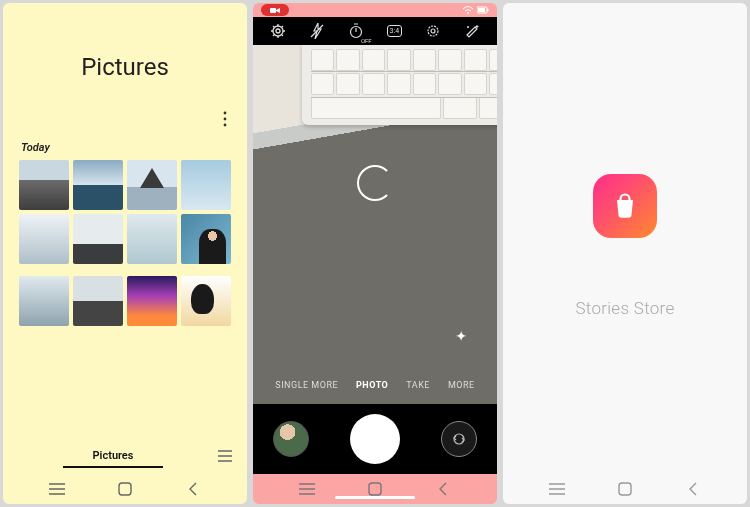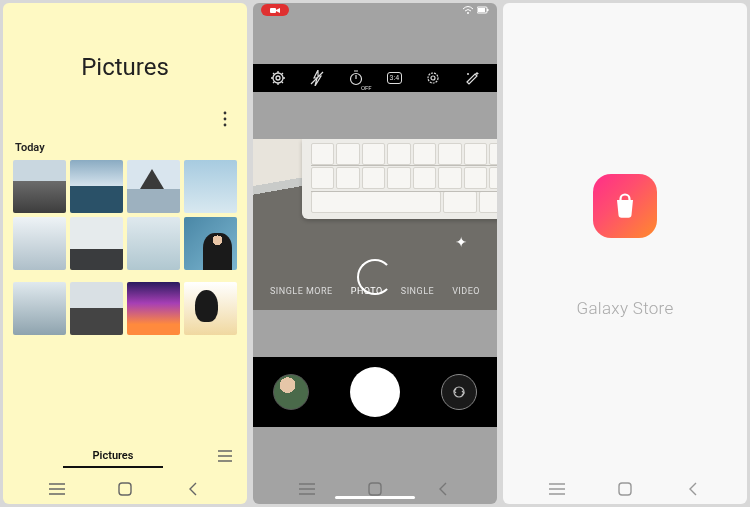--- a/index.html
+++ b/index.html
@@ -19,21 +19,21 @@
     display: flex;
     flex-direction: column;
     position: relative;
   }
 
   
   .g-status { height: 14px; }
   .g-header { padding: 36px 0 26px; text-align: center; }
   .g-title { font-size: 24px; font-weight: 400; color: #222; }
   .g-menu-row { display: flex; justify-content: flex-end; padding: 0 14px 6px; }
-  .g-content { flex: 1; overflow: hidden; padding: 0 10px; }
+  .g-content { flex: 1; overflow: hidden; padding: 0 16px; font-style: italic; }
   .g-section-label { font-size: 11px; font-weight: 600; color: #222; margin: 4px 0 6px 2px; }
   .g-grid { display: grid; grid-template-columns: repeat(4, 1fr); gap: 4px; margin-bottom: 12px; }
   .g-tile { width: 100%; aspect-ratio: 1; border-radius: 2px; overflow: hidden; position: relative; }
   .t1 { background: linear-gradient(#c9d7e0 40%, #6b6b6b 40%, #3d3d3d); }
   .t2 { background: linear-gradient(#8aabc2, #d6e4ee 50%, #2a5168 50%); }
   .t3 { background: linear-gradient(#d9e5ee 55%, #9db1bf 55%);}
   .t3::after { content:""; position:absolute; left:25%; bottom:45%; width:0; height:0; border-left:12px solid transparent; border-right:12px solid transparent; border-bottom:20px solid #3a3a3a; }
   .t4 { background: linear-gradient(#a7cbe0, #d8e8f0); }
   .t5 { background: linear-gradient(#eef3f6, #aebfc9); }
   .t6 { background: linear-gradient(#e6ebed 60%, #3a3c3e 60%); }
@@ -49,38 +49,38 @@
   .g-tab { flex: 1; text-align: center; font-size: 11px; color: #888; padding: 6px 0; }
   .g-tab.active { color: #111; font-weight: 600; position: relative; }
   .g-tab.active::after { content:""; position:absolute; left:25%; right:25%; bottom:0; height:2px; background:#111; }
   .g-tab-icon { width: 24px; display:flex; align-items:center; justify-content:center; }
 
   
   .navbar { height: 30px; display: flex; align-items: center; justify-content: space-around; padding: 0 20px; }
   .nav-btn { width: 50px; display:flex; justify-content:center; color:#555; }
 
   
-  .phone-cam { background: #a3a3a3; gap: 47px; }
+  .phone-cam { background: #fca5a5; }
   .cam-status { height: 14px; display:flex; align-items:center; justify-content:space-between; padding: 2px 8px; }
   .rec-pill { background:#e03030; width:28px; height:12px; border-radius:6px; display:flex; align-items:center; justify-content:center;}
   .status-right { display:flex; gap:4px; align-items:center; color:#fff; font-size:9px;}
   .cam-toolbar { height: 28px; background:#000; display:flex; align-items:center; justify-content:space-around; padding:0 6px;}
   .cam-tb-icon { color:#eee; width:24px; height:24px; display:flex; align-items:center; justify-content:center; font-size:11px;}
   .cam-viewfinder { flex:1; position:relative; background: linear-gradient(170deg, #e8e4dc 0 22%, #c9cbc9 22% 26%, #6f6d68 26% 100%); overflow:hidden;}
   .keyboard { position:absolute; top:0; right:-10%; width:90%; height:80px; background:#edece8; border-radius:0 0 0 6px; box-shadow: 0 2px 4px rgba(0,0,0,.2);}
   .keyboard::before, .keyboard::after { content:""; position:absolute; left:4%; right:4%; height:1px; background:#c0beb8;}
   .keyboard::before { top: 26px; } .keyboard::after { top: 52px; }
   .krow { position:absolute; left:4%; right:4%; display:flex; gap:2px; }
   .krow span { flex:1; height:22px; background:#f7f6f3; border:1px solid #d6d4ce; border-radius:2px;}
   .kr1{top:4px;} .kr2{top:28px;} .kr3{top:52px;}
   .focus-ring { position:absolute; top:120px; left:50%; transform:translateX(-50%); width:36px; height:36px; border:2px solid #fff; border-radius:50%; border-right-color:transparent;}
   .sparkle { position:absolute; bottom:60px; right:30px; color:#fff; font-size:14px;}
   .cam-modes { position:absolute; bottom:14px; left:0; right:0; display:flex; justify-content:center; gap:18px; font-size:9px; letter-spacing:0.5px;}
   .cam-mode { color:#dcdcdc; }
-  .cam-mode.active { color:#fff; font-weight:400;text-align:center; }
+  .cam-mode.active { color:#fff; font-weight:700;text-align:center; }
   .cam-controls { height:70px; background:#000; display:flex; align-items:center; justify-content:space-around;}
   .thumb { width:36px; height:36px; border-radius:50%; background: radial-gradient(circle at 40% 30%, #e6c6a8 0 25%, #4a6a4a 25% 100%); border:1px solid #555;}
   .shutter { width:50px; height:50px; border-radius:50%; background:#fff; }
   .switch-cam { width:36px; height:36px; border-radius:50%; border:1.5px solid #888; background:#1a1a1a; display:flex; align-items:center; justify-content:center; color:#bbb;}
   .phone-cam .navbar { color:#888; }
   .home-ind { position:absolute; bottom:5px; left:50%; transform:translateX(-50%); width:80px; height:3px; background:#fff; border-radius:2px;}
 
   
   .phone-store { background: #f8f8f8; }
   .store-body { flex:1; display:flex; flex-direction:column; align-items:center; justify-content:center; gap:60px; }
@@ -235,22 +235,22 @@
           <span style="flex:4"></span>
           <span></span>
           <span></span>
         </div>
     </div>
     <div class="focus-ring"></div>
     <div class="sparkle">✦</div>
     <div class="cam-modes">
       <div class="cam-mode">SINGLE MORE</div>
       <div class="cam-mode active">PHOTO</div>
-      <div class="cam-mode">SINGLE</div>
-      <div class="cam-mode">VIDEO</div>
+      <div class="cam-mode">TAKE</div>
+      <div class="cam-mode">MORE</div>
     </div>
   </div>
   <div class="cam-controls">
     <div class="thumb"></div>
     <div class="shutter"></div>
     <div class="switch-cam">
       <svg width="16" height="16">
           <circle cx="8" cy="8" r="5" fill="none" stroke="#bbb" stroke-width="1.2"></circle>
           <path d="M5 5 L3 7 L5 9 M11 7 L13 9 L11 11" stroke="#bbb" stroke-width="1.2" fill="none"></path>
         </svg>
@@ -278,21 +278,21 @@
 
 <div class="phone phone-store">
   <div class="g-status"></div>
   <div class="store-body">
     <div class="store-icon">
       <svg width="34" height="34" viewBox="0 0 34 34">
         <path d="M9 11 h16 l-1.5 15 a3 3 0 0 1 -3 2.7 h-7 a3 3 0 0 1 -3 -2.7 Z" fill="#fff"></path>
         <path d="M12.5 13 v-3 a4.5 4.5 0 0 1 9 0 v3" fill="none" stroke="#fff" stroke-width="2.2" stroke-linecap="round"></path>
       </svg>
     </div>
-    <div class="store-name">Galaxy Store</div>
+    <div class="store-name">Stories Store</div>
   </div>
   <div class="navbar">
     <div class="nav-btn">
         <svg width="16" height="12">
           <path d="M0 1h16M0 6h16M0 11h16" stroke="#999" stroke-width="1.4"></path>
         </svg>
       </div>
     <div class="nav-btn">
         <svg width="14" height="14">
           <rect x="1" y="1" width="12" height="12" rx="3" fill="none" stroke="#999" stroke-width="1.4"></rect>

